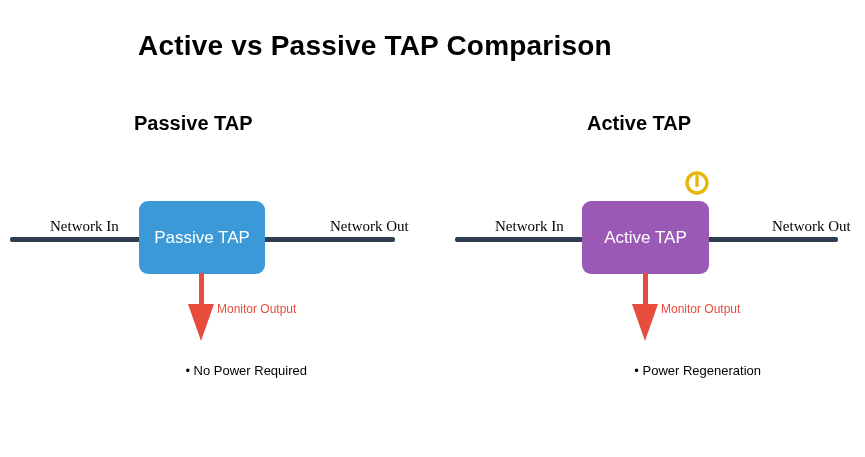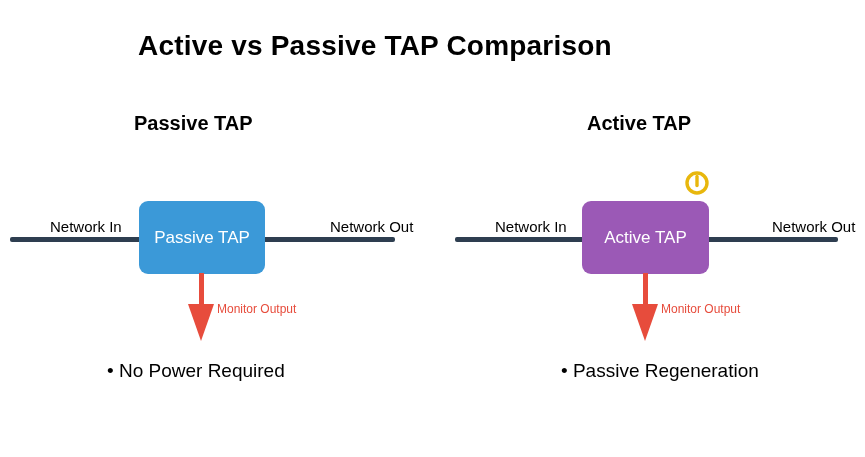--- a/index.html
+++ b/index.html
@@ -40,20 +40,21 @@
     border-radius: 2px;
   }
   .wire-left  { left: 10px;  width: 385px; }
   .wire-right { left: 455px; width: 383px; }
 
   .netlabel {
     position: absolute;
     top: 218px;
     font-size: 15px;
     white-space: nowrap;
+    font-family: Liberation Serif, serif;
   }
   .nl-in-left   { left: 50px; }
   .nl-out-left  { left: 330px; }
   .nl-in-right  { left: 495px; }
   .nl-out-right { left: 772px; }
 
   .tapbox {
     position: absolute;
     top: 201px;
     height: 73px;
@@ -109,22 +110,22 @@
   .mon-left  { left: 217px; }
   .mon-right { left: 661px; }
 
   .bullets {
     position: absolute;
     top: 358px;
     width: 200px;
     margin: 0;
     padding: 0;
     list-style: none;
-    text-align: left;
-    font-size: 19px;
+    text-align: right;
+    font-size: 13px;
     line-height: 26px;
   }
   .bl-left  { left: 107px; }
   .bl-right { left: 561px; }
 </style>
 </head>
 <body>
 
 <div class="canvas">
 
@@ -166,17 +167,17 @@
         <circle cx="14" cy="14" r="10" fill="#ffffff" stroke="currentColor" stroke-width="3.4"></circle>
         <line x1="14" y1="7.5" x2="14" y2="16.5" stroke="currentColor" stroke-width="3.4" stroke-linecap="round"></line>
       </svg>
     </span>
 
     <div class="stem stem-right"></div>
     <div class="ahead ahead-right"></div>
     <span class="monitor mon-right">Monitor Output</span>
 
     <ul class="bullets bl-right">
-      <li>• Passive Regeneration</li>
+      <li>• Power Regeneration</li>
     </ul>
   </section>
 
 </div>
 
 </body></html>

